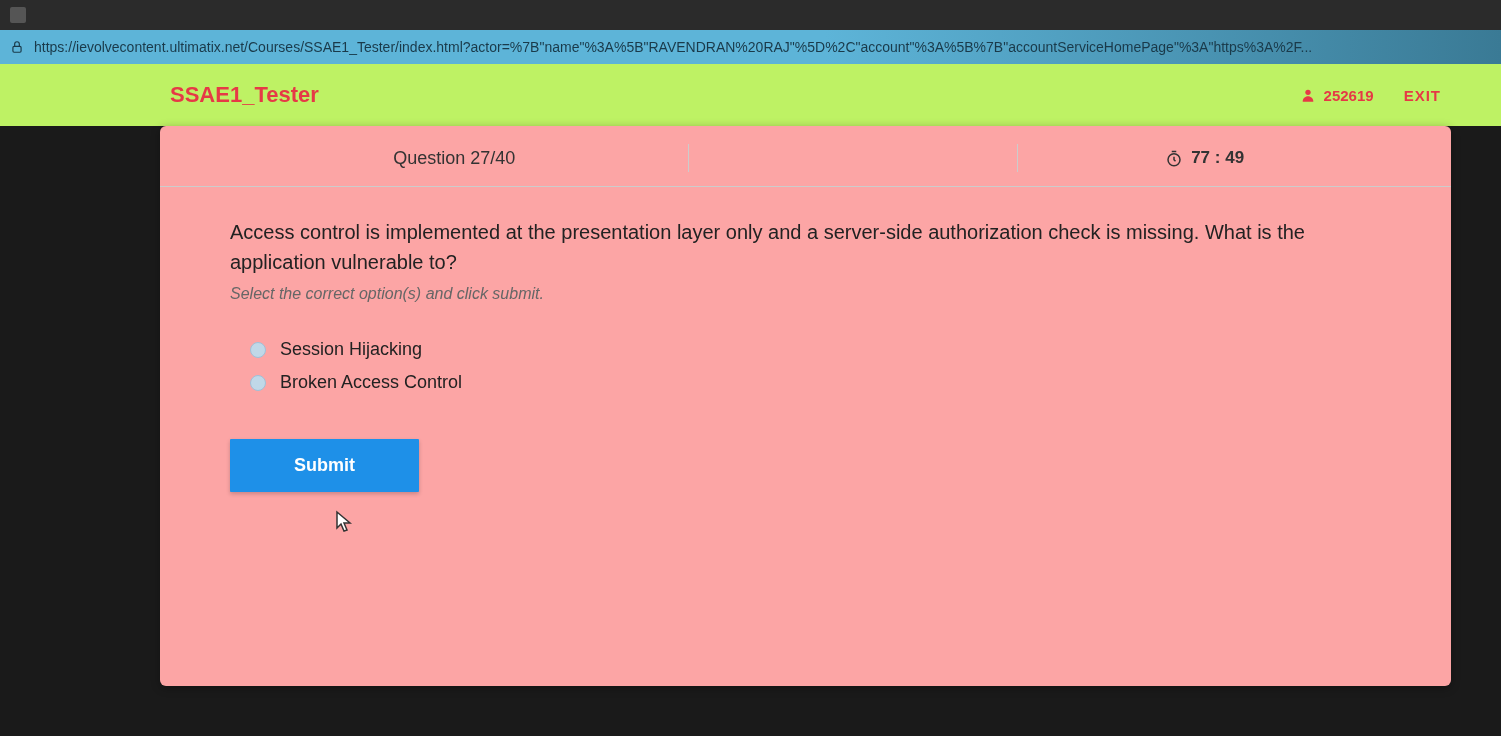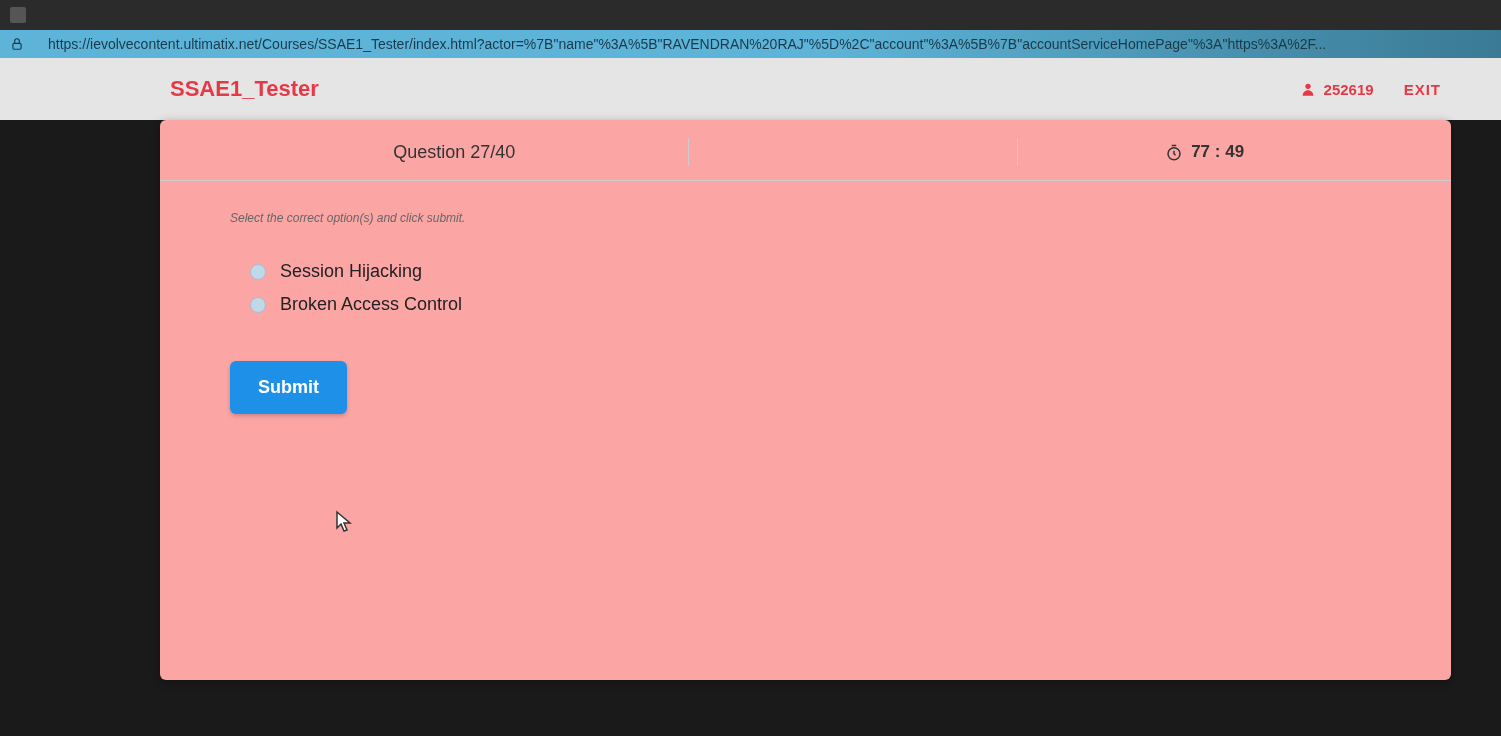--- a/index.html
+++ b/index.html
@@ -18,43 +18,43 @@
       align-items: center;
       padding: 0 10px;
     }
     .app-icon {
       width: 16px;
       height: 16px;
       background: #555;
       border-radius: 2px;
     }
     .address-bar {
-      height: 28px;
+      height: 34px;
       background: linear-gradient(to right, #5db4d8 0%, #5db4d8 55%, #3a7a95 100%);
       display: flex;
       align-items: center;
       padding: 0 10px;
-      gap: 24px;
+      gap: 10px;
       color: #1a3a4a;
       font-size: 14px;
       white-space: nowrap;
       overflow: hidden;
     }
     .lock-icon {
       width: 14px;
       height: 14px;
       flex-shrink: 0;
     }
     .url-text {
       overflow: hidden;
       text-overflow: ellipsis;
       flex: 1;
     }
     .dark-band {
-      background: #e5e5e5;
+      background: #bef264;
       padding: 18px 60px 18px 170px;
       display: flex;
       align-items: center;
       justify-content: space-between;
     }
     .course-title {
       color: #e63946;
       font-size: 22px;
       font-weight: 700;
     }
@@ -119,21 +119,21 @@
     .quiz-body {
       padding: 30px 70px;
     }
     .question-text {
       font-size: 20px;
       color: #222;
       line-height: 1.5;
       margin-bottom: 8px;
     }
     .instruction {
-      font-size: 12px;
+      font-size: 16px;
       font-style: italic;
       color: #666;
       margin-bottom: 30px;
     }
     .options {
       padding-left: 20px;
       margin-bottom: 40px;
     }
     .option-row {
       display: flex;
@@ -151,22 +151,22 @@
       flex-shrink: 0;
     }
     .option-label {
       font-size: 18px;
       color: #222;
     }
     .submit-btn {
       background: #1e90e8;
       color: #fff;
       border: none;
-      border-radius: 6px;
-      padding: 16px 28px;
+      border-radius: 1px;
+      padding: 16px 64px;
       font-size: 18px;
       font-weight: 700;
       cursor: pointer;
       box-shadow: 0 2px 4px rgba(0,0,0,0.2);
     }
     .cursor-arrow {
       position: absolute;
       left: 335px;
       top: 510px;
       pointer-events: none;
@@ -217,20 +217,21 @@
           <circle cx="12" cy="13" r="8"></circle>
           <path d="M12 9v4l2 2"></path>
           <path d="M9 2h6"></path>
         </svg>
       </span>
       <span>77 : 49</span>
     </div>
   </div>
 
   <div class="quiz-body">
+    <div class="question-text">Access control is implemented at the presentation layer only and a server-side authorization check is missing. What is the application vulnerable to?</div>
     <div class="instruction">Select the correct option(s) and click submit.</div>
 
     <div class="options">
       <div class="option-row">
         <span class="radio-dot"></span>
         <span class="option-label">Session Hijacking</span>
       </div>
       <div class="option-row">
         <span class="radio-dot"></span>
         <span class="option-label">Broken Access Control</span>

